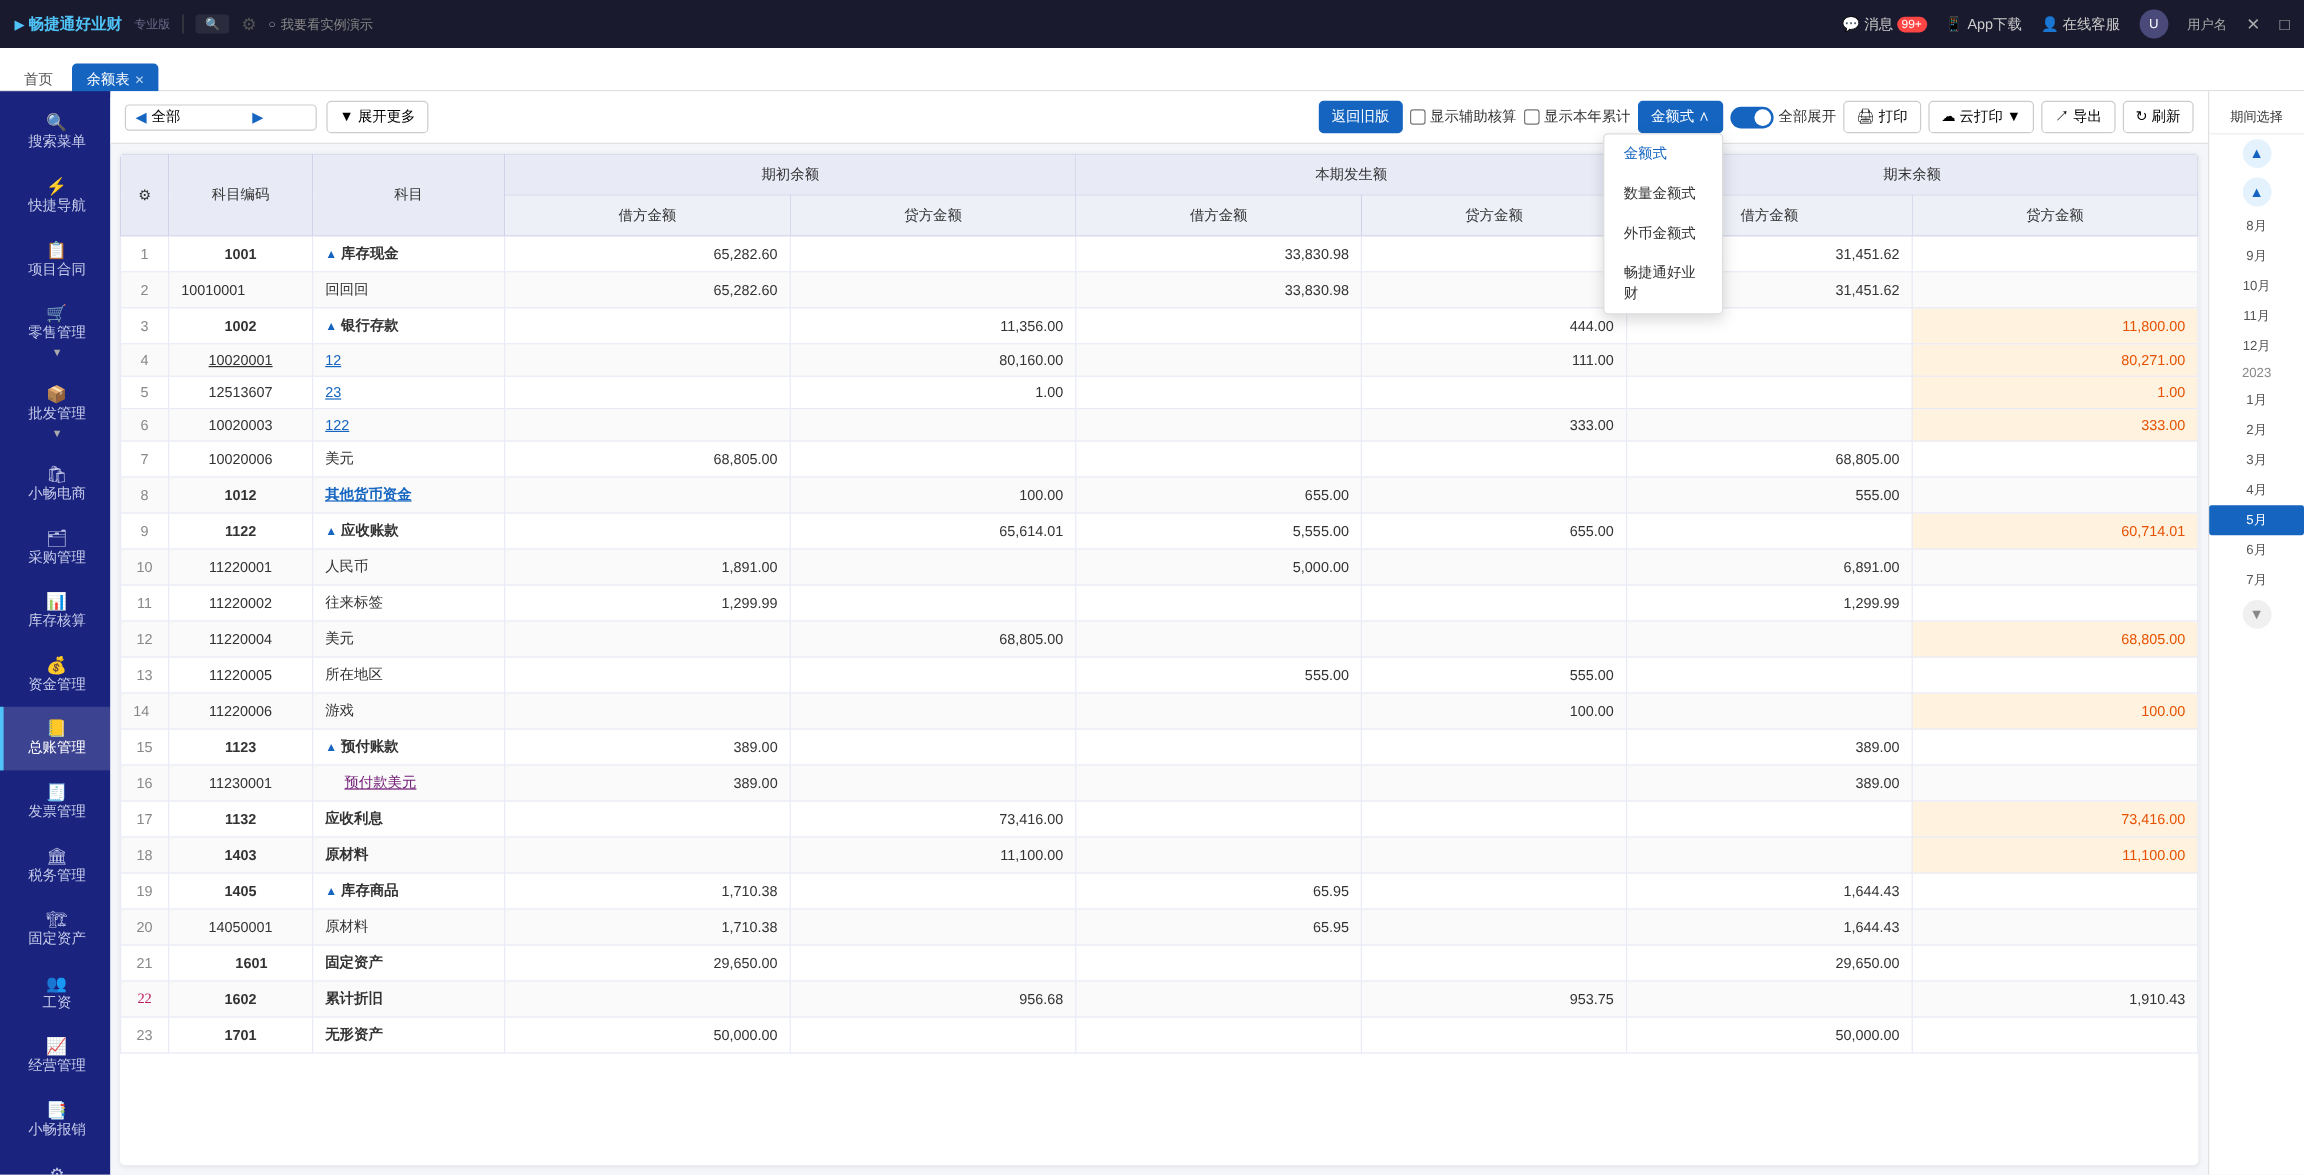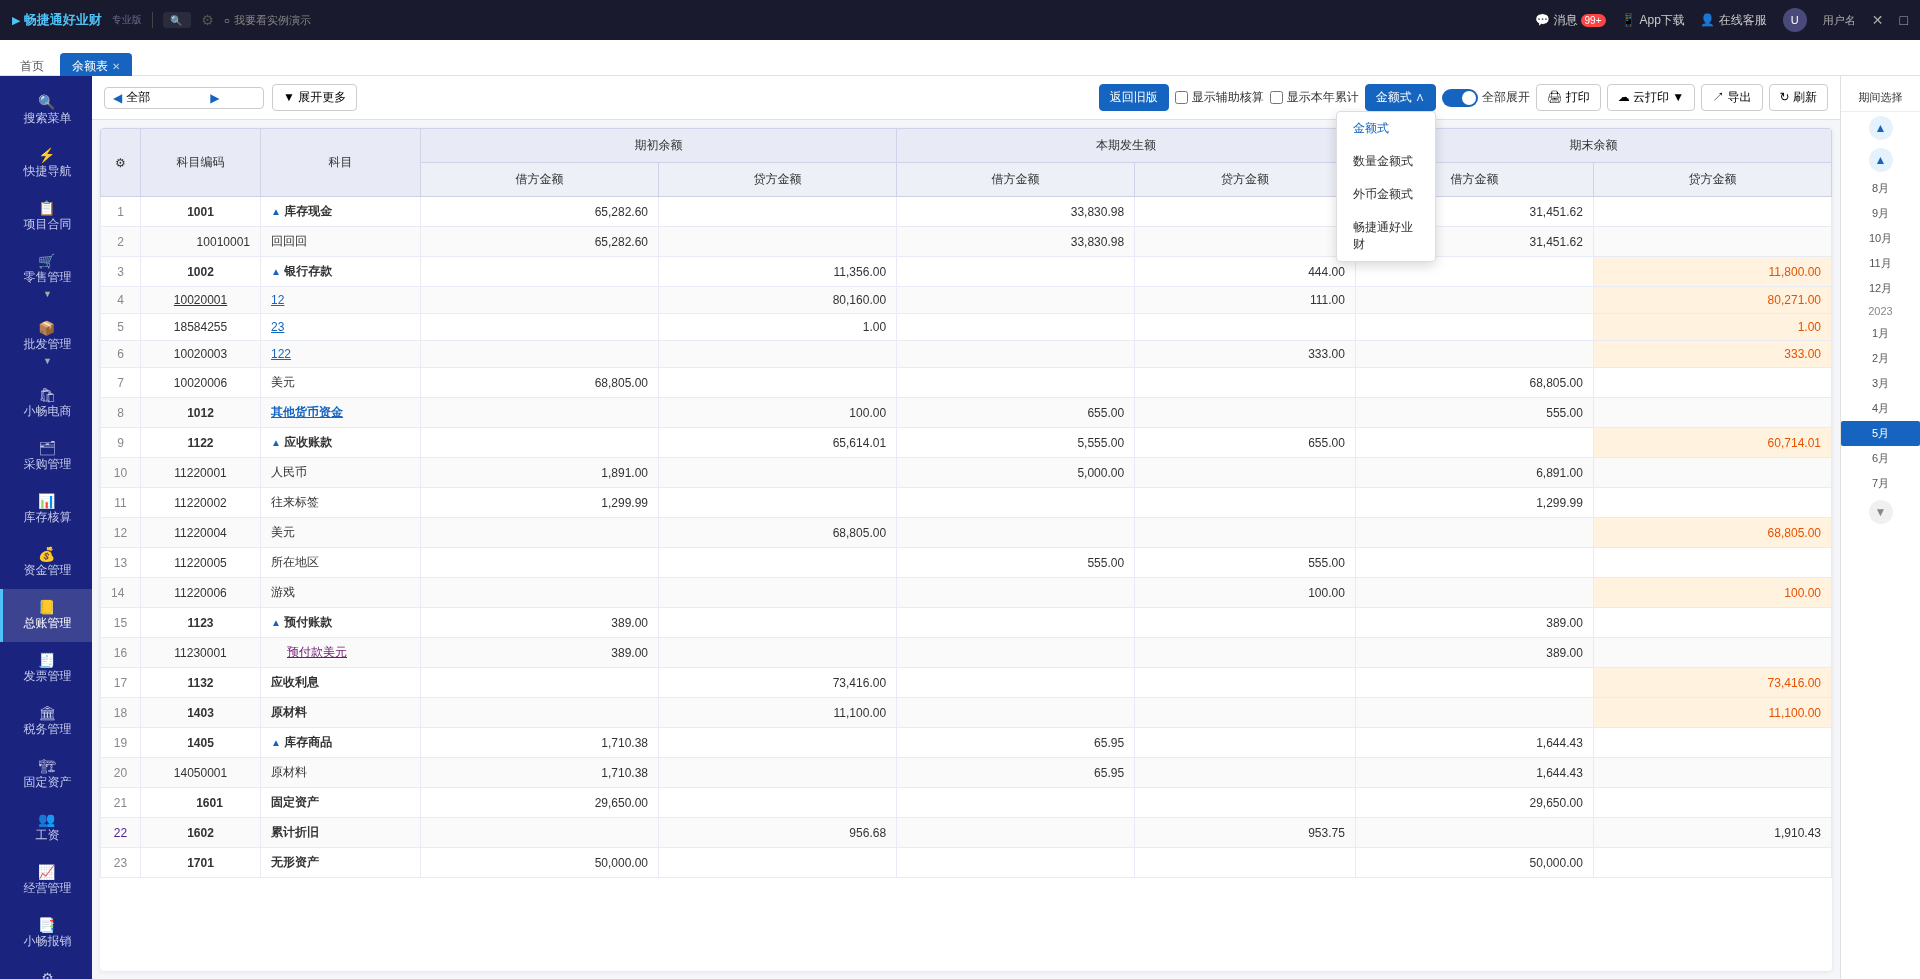--- a/index.html
+++ b/index.html
@@ -417,21 +417,21 @@
       </td>
               <td>65,282.60</td>
               <td></td>
               <td>33,830.98</td>
               <td></td>
               <td class="">31,451.62</td>
               <td class=""></td>
             </tr>
             <tr style="background: rgb(250, 250, 250);">
               <td style="text-align:center;color:#888;">2</td>
-              <td style="text-align:right;font-weight:normal;">10010001</td>
+              <td style="text-align:left;font-weight:normal;">10010001</td>
               <td style="text-align:left;font-weight:normal;">
         
         回回回
       </td>
               <td>65,282.60</td>
               <td></td>
               <td>33,830.98</td>
               <td></td>
               <td class="">31,451.62</td>
               <td class=""></td>
@@ -459,21 +459,21 @@
       </td>
               <td></td>
               <td>80,160.00</td>
               <td></td>
               <td>111.00</td>
               <td class=""></td>
               <td class="highlighted">80,271.00</td>
             </tr>
             <tr>
               <td style="text-align:center;color:#888;">5</td>
-              <td style="text-align:center;font-weight:normal;">18584255</td>
+              <td style="text-align:center;font-weight:normal;">12513607</td>
               <td style="text-align:left;font-weight:normal;">
         
         <span style="color:#1565c0;text-decoration:underline;cursor:pointer;">23</span>
       </td>
               <td></td>
               <td>1.00</td>
               <td></td>
               <td></td>
               <td class=""></td>
               <td class="highlighted">1.00</td>
@@ -696,21 +696,21 @@
         固定资产
       </td>
               <td>29,650.00</td>
               <td></td>
               <td></td>
               <td></td>
               <td class="">29,650.00</td>
               <td class=""></td>
             </tr>
             <tr style="background: rgb(250, 250, 250);">
-              <td style="text-align:center;color:#4c1d95;">22</td>
+              <td style="text-align:center;color:#be185d;font-family:Liberation Serif, serif;">22</td>
               <td style="text-align:center;font-weight:bold;">1602</td>
               <td style="text-align:left;font-weight:bold;">
         
         累计折旧
       </td>
               <td></td>
               <td>956.68</td>
               <td></td>
               <td>953.75</td>
               <td class=""></td>

